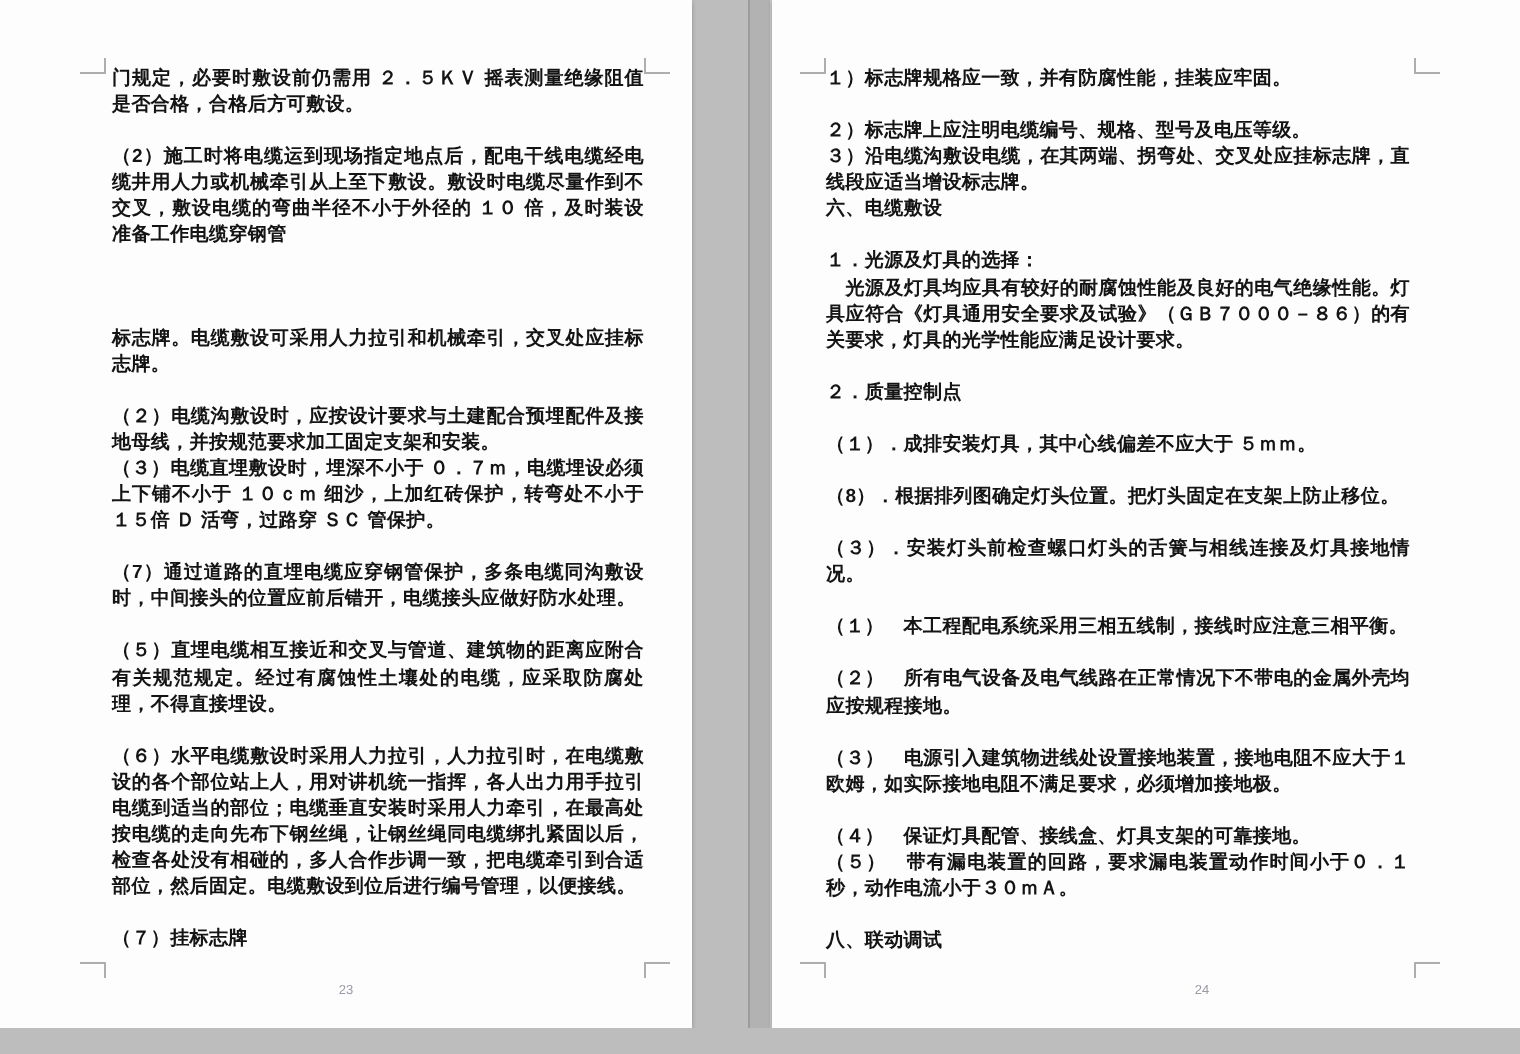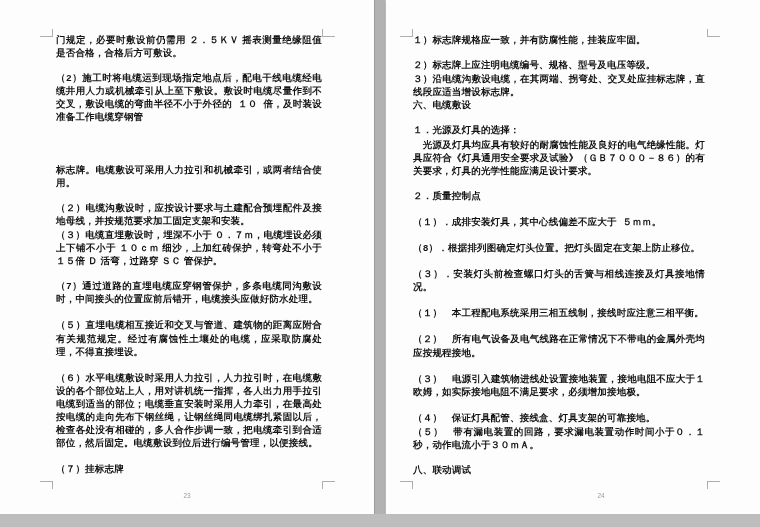--- a/index.html
+++ b/index.html
@@ -16,21 +16,21 @@
     width: 760px;
     height: 527px;
   }
   .page {
     position: absolute;
     top: 0;
     height: 514px;
     background: #fdfdfd;
     box-shadow: 0 1px 2px rgba(0,0,0,0.25);
   }
-  .page-left  { left: 0;   width: 374px; }
+  .page-left  { left: 0;   width: 346px; }
   .page-right { left: 386px; width: 430px; }
   .gutter {
     position: absolute;
     top: 0;
     left: 374px;
     width: 12px;
     height: 514px;
     background: #b2b2b2;
     border-left: 1px solid #9c9c9c;
     border-right: 1px solid #c9c9c9;
@@ -52,21 +52,21 @@
     font-weight: bold;
     line-height: 13.1px;
     text-align: justify;
     letter-spacing: 0.2px;
   }
   .page-left  .text-area { left: 56px; width: 266px; }
   .page-right .text-area { left: 27px; width: 292px; }
   .para { margin: 0; }
   .para.first  { margin-top: 0; }
   .para.tight  { margin-top: 0; }
-  .para.gap    { margin-top: 13px; font-family: Liberation Mono, monospace; }
+  .para.gap    { margin-top: 13px; }
   .para.xlarge { margin-top: 38px; }
   .crop {
     position: absolute;
     width: 13px;
     height: 8px;
     box-sizing: border-box;
   }
   .crop.tl { border-bottom: 1px solid #aeaeae; border-right: 1px solid #aeaeae; }
   .crop.tr { border-bottom: 1px solid #aeaeae; border-left: 1px solid #aeaeae; }
   .crop.bl { border-top: 1px solid #aeaeae; border-right: 1px solid #aeaeae; }
@@ -96,21 +96,21 @@
 <div class="canvas">
 
   <div class="page page-left">
     <div class="crop tl"></div>
     <div class="crop tr"></div>
     <div class="crop bl"></div>
     <div class="crop br"></div>
     <div class="text-area">
         <p class="para first">门规定，必要时敷设前仍需用 ２．５ＫＶ 摇表测量绝缘阻值是否合格，合格后方可敷设。</p>
         <p class="para gap">（2）施工时将电缆运到现场指定地点后，配电干线电缆经电缆井用人力或机械牵引从上至下敷设。敷设时电缆尽量作到不交叉，敷设电缆的弯曲半径不小于外径的 １０ 倍，及时装设准备工作电缆穿钢管</p>
-        <p class="para xlarge">标志牌。电缆敷设可采用人力拉引和机械牵引，或两者结合使用。</p>
+        <p class="para xlarge">标志牌。电缆敷设可采用人力拉引和机械牵引，交叉处应挂标志牌。</p>
         <p class="para gap">（２）电缆沟敷设时，应按设计要求与土建配合预埋配件及接地母线，并按规范要求加工固定支架和安装。</p>
         <p class="para tight">（３）电缆直埋敷设时，埋深不小于 ０．７ｍ，电缆埋设必须上下铺不小于 １０ｃｍ 细沙，上加红砖保护，转弯处不小于 １５倍 Ｄ 活弯，过路穿 ＳＣ 管保护。</p>
         <p class="para gap">（7）通过道路的直埋电缆应穿钢管保护，多条电缆同沟敷设时，中间接头的位置应前后错开，电缆接头应做好防水处理。</p>
         <p class="para gap">（５）直埋电缆相互接近和交叉与管道、建筑物的距离应附合有关规范规定。经过有腐蚀性土壤处的电缆，应采取防腐处理，不得直接埋设。</p>
         <p class="para gap">（６）水平电缆敷设时采用人力拉引，人力拉引时，在电缆敷设的各个部位站上人，用对讲机统一指挥，各人出力用手拉引电缆到适当的部位；电缆垂直安装时采用人力牵引，在最高处按电缆的走向先布下钢丝绳，让钢丝绳同电缆绑扎紧固以后，检查各处没有相碰的，多人合作步调一致，把电缆牵引到合适部位，然后固定。电缆敷设到位后进行编号管理，以便接线。</p>
         <p class="para gap">（７）挂标志牌</p>
       </div>
     <div class="page-number">23</div>
   </div>
 

